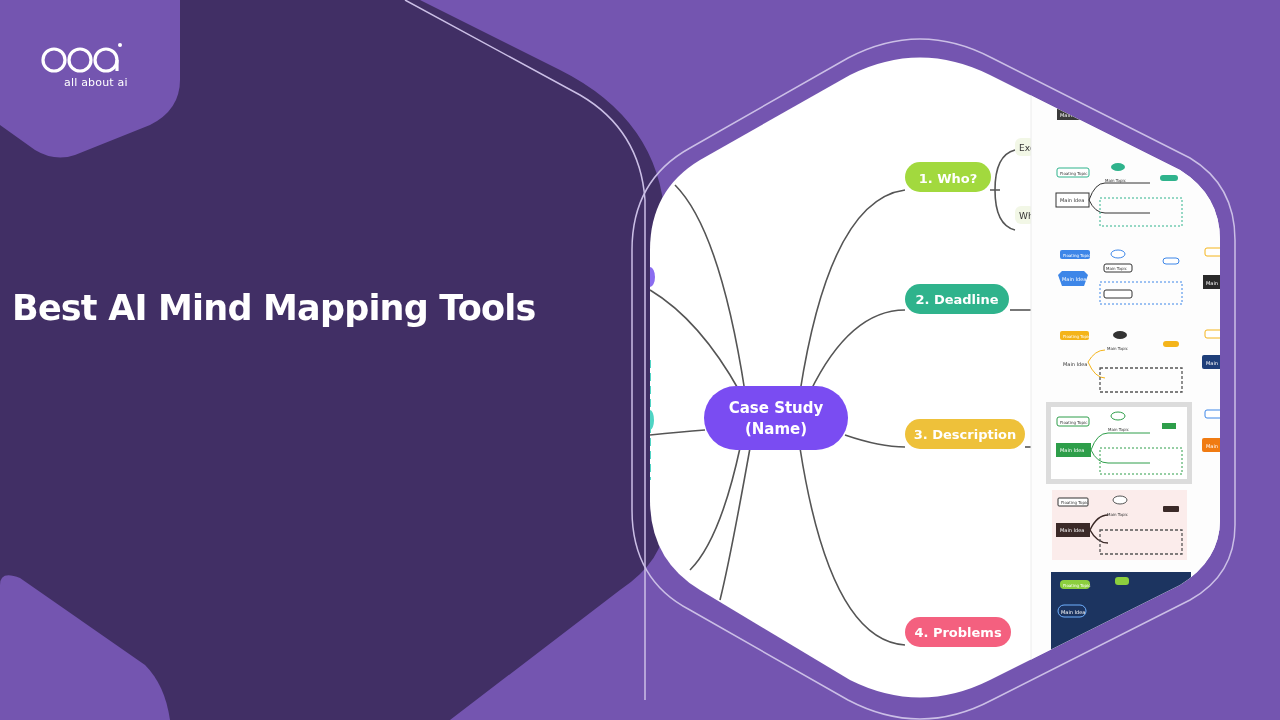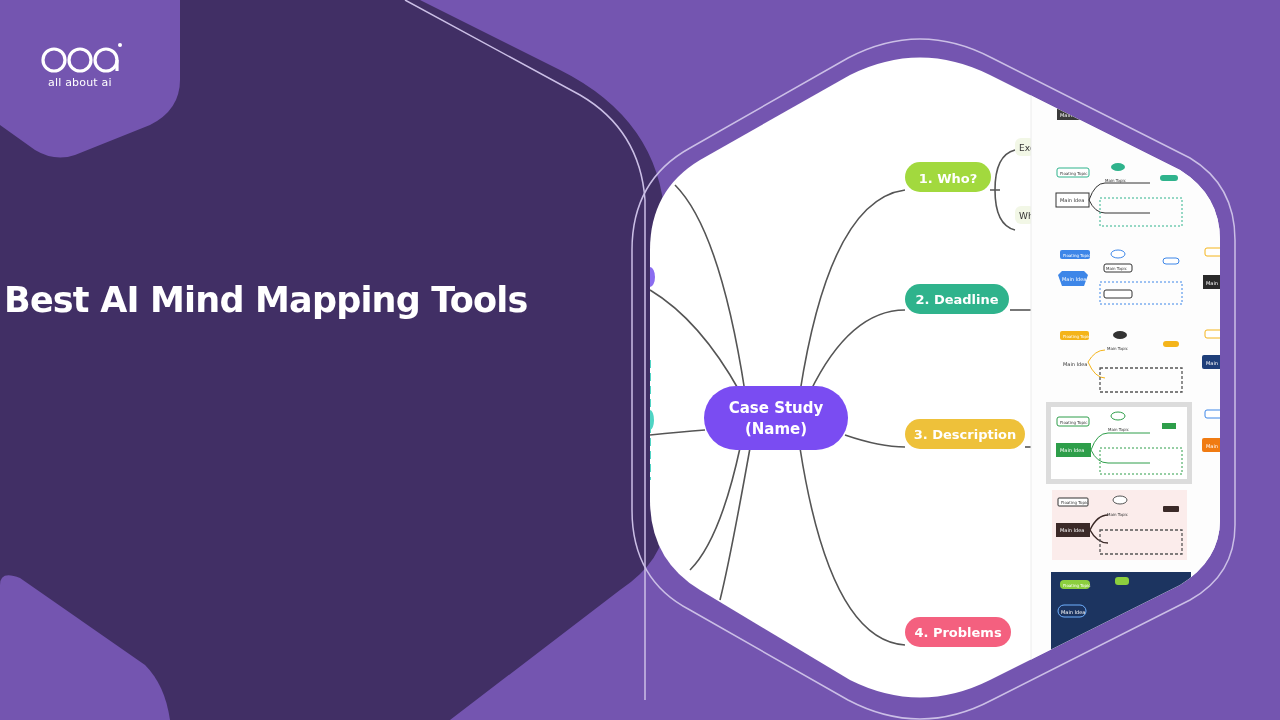--- a/index.html
+++ b/index.html
@@ -1,20 +1,20 @@
 <!DOCTYPE html>
 <html><head>
 <meta charset="utf-8">
 <style>
   html,body{margin:0;padding:0;}
   body{width:1280px;height:720px;overflow:hidden;position:relative;background:#7455b0;font-family:"DejaVu Sans","Liberation Sans",sans-serif;}
   .stage{position:absolute;left:0;top:0;width:1280px;height:720px;}
   .title{position:absolute;left:0;top:276px;color:#ffffff;font-family:"DejaVu Sans",sans-serif;font-weight:bold;font-size:35px;letter-spacing:-0.8px;white-space:nowrap;}
   .logo{position:absolute;left:40px;top:40px;width:90px;height:54px;}
-  .logo-text{position:absolute;left:48px;top:76px;color:#fff;font-family:"DejaVu Sans",sans-serif;font-size:11px;letter-spacing:0.2px;}
+  .logo-text{position:absolute;left:64px;top:76px;color:#fff;font-family:"DejaVu Sans",sans-serif;font-size:11px;letter-spacing:0.2px;}
   svg text{font-family:"DejaVu Sans",sans-serif;}
 </style>
 </head>
 <body>
 
 <div class="stage">
 <svg width="1280" height="720" viewBox="0 0 1280 720" style="position:absolute;left:0;top:0">
   <defs>
     <clipPath id="hexclip">
       <path d="M650,250 Q650,190 700,160 L850,75 Q920,40 990,75 L1180,170 Q1220,195 1220,240 L1220,520 Q1220,560 1180,585 L990,680 Q920,715 850,680 L700,590 Q650,560 650,500 Z"></path>
@@ -169,14 +169,14 @@
 
 <svg class="logo" viewBox="0 0 90 54">
   <circle cx="14" cy="20" r="11" fill="none" stroke="#fff" stroke-width="3.2"></circle>
   <circle cx="40" cy="20" r="11" fill="none" stroke="#fff" stroke-width="3.2"></circle>
   <circle cx="66" cy="20" r="11" fill="none" stroke="#fff" stroke-width="3.2"></circle>
   <line x1="77" y1="20" x2="77" y2="31" stroke="#fff" stroke-width="3.2"></line>
   <circle cx="80" cy="5" r="2" fill="#fff"></circle>
 </svg>
 <div class="logo-text">all about ai</div>
 
-<h1 class="title" style="margin:4px;">Best AI Mind Mapping Tools</h1>
+<h1 class="title" style="margin:12px;">Best AI Mind Mapping Tools</h1>
 </div>
 
 </body></html>

